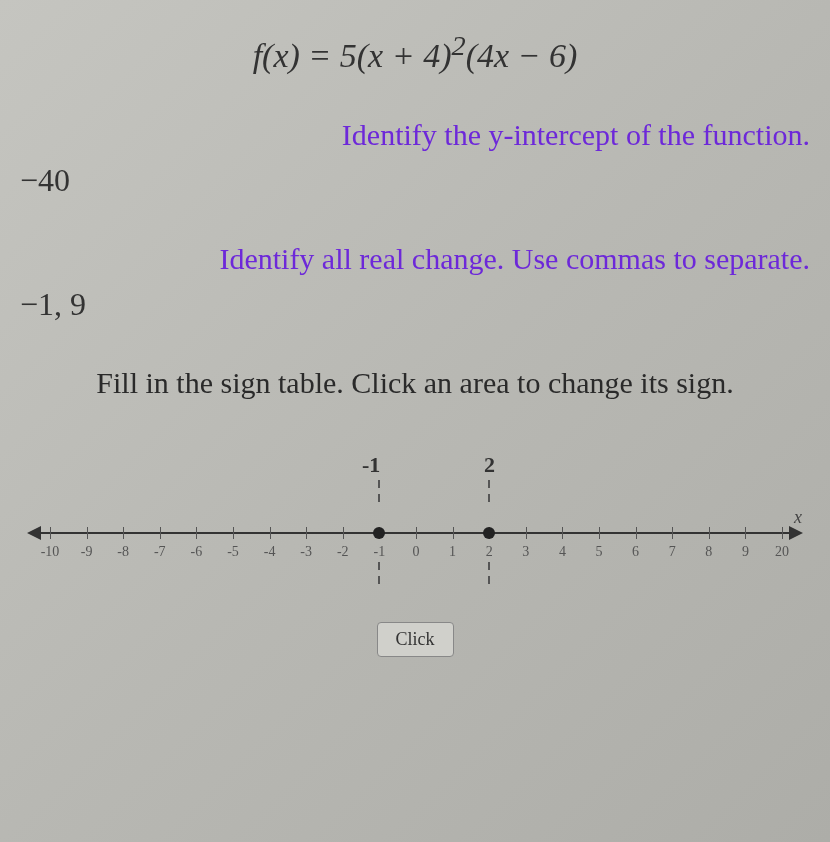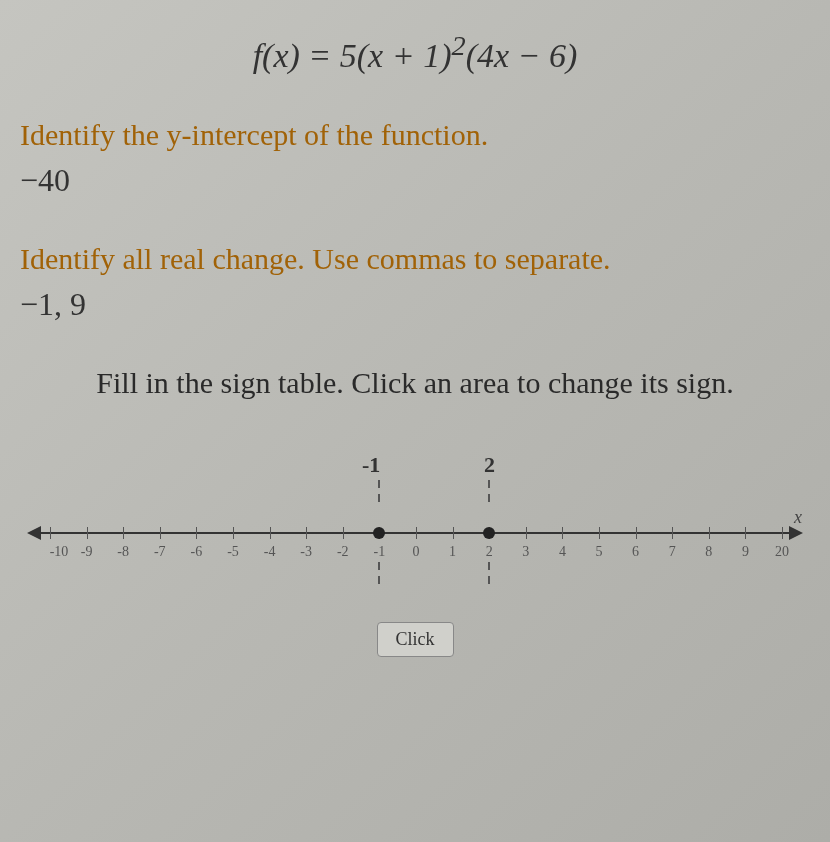--- a/index.html
+++ b/index.html
@@ -17,23 +17,23 @@
       position: relative;
     }
     .formula {
       text-align: center;
       font-size: 34px;
       font-style: italic;
       margin-bottom: 40px;
       color: #333;
     }
     .instruction {
-      text-align: left;
+      text-align: right;
       font-size: 30px;
-      color: #a16207;
+      color: #6d28d9;
       margin-bottom: 8px;
       line-height: 1.3;
     }
     .answer {
       font-size: 32px;
       color: #333;
       margin-bottom: 40px;
     }
     .sign-instruction {
       text-align: center;
@@ -146,21 +146,21 @@
       top: 50px;
       height: 60px;
       cursor: pointer;
     }
   </style>
 </head>
 <body>
 
 <div class="formula">
   <span>f(x)</span>
-  <span>= 5(</span><span>x + 1</span>)<sup>2</sup>(<span>4x − 6</span>)
+  <span>= 5(</span><span>x + 4</span>)<sup>2</sup>(<span>4x − 6</span>)
 </div>
 
 <div class="instruction">Identify the y-intercept of the function.</div>
 <div class="answer">−40</div>
 
 <div class="instruction">Identify all real change. Use commas to separate.</div>
 <div class="answer">−1, 9</div>
 
 <div class="sign-instruction">Fill in the sign table. Click an area to change its sign.</div>
 
@@ -172,21 +172,21 @@
   <div class="sign-region" style="left:355px; width:110px;"></div>
   <div class="sign-region" style="left:470px; width:340px;"></div>
 
   <div class="number-line">
     <div class="line"></div>
     <div class="arrow-left"></div>
     <div class="arrow-right"></div>
     <div class="x-label">x</div>
 
     <div class="tick" style="left:20px;"></div>
-      <div class="tick-label" style="left:29px;text-align:right;">-10</div>
+      <div class="tick-label" style="left:20px;text-align:right;">-10</div>
     <div class="tick" style="left:56.6px;"></div>
       <div class="tick-label" style="left:56.6px;">-9</div>
     <div class="tick" style="left:93.2px;"></div>
       <div class="tick-label" style="left:93.2px;">-8</div>
     <div class="tick" style="left:129.8px;"></div>
       <div class="tick-label" style="left:129.8px;">-7</div>
     <div class="tick" style="left:166.4px;"></div>
       <div class="tick-label" style="left:166.4px;">-6</div>
     <div class="tick" style="left:203px;"></div>
       <div class="tick-label" style="left:203px;">-5</div>

